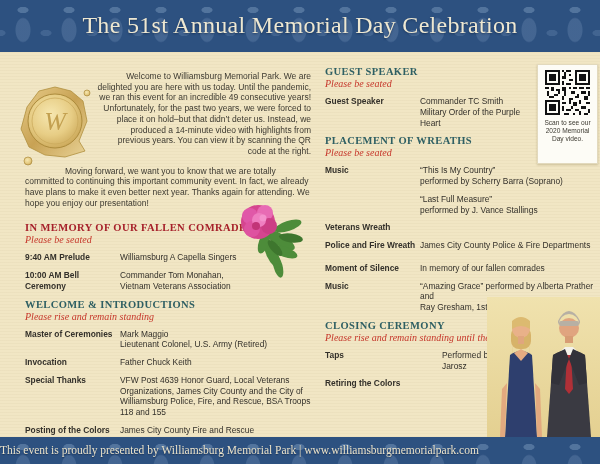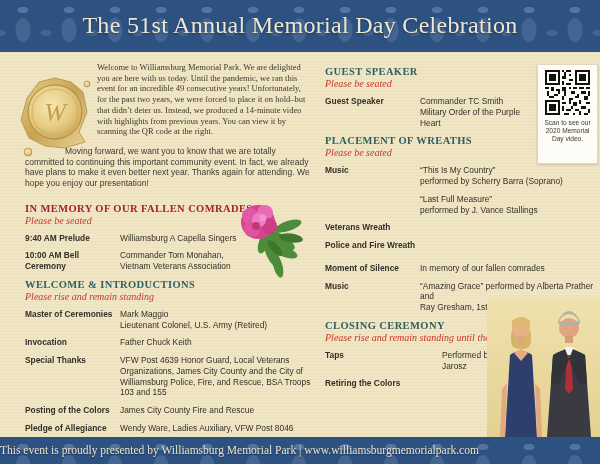--- a/index.html
+++ b/index.html
@@ -30,21 +30,21 @@
   .footer-text{
     width:100%; line-height:27px;
     font-family:"Liberation Serif", serif; font-size:11.5px; color:#ece4cc;
     text-shadow:0 1px 1px rgba(10,25,50,0.5);
   }
   .col{ position:absolute; }
   .left-col{ left:25px; top:62px; width:286px; }
   .right-col{ left:325px; top:66px; width:272px; }
 
   .intro{ position:relative; font-size:8.5px; line-height:1.26; color:#3c3930; }
-  .intro-p1{ margin:0 0 0 72px; text-align:left;font-family:Liberation Serif, serif; }
+  .intro-p1{ margin:9px 0 0 72px; text-align:right; }
   .intro-p2{ margin:9px 0 8px 0; text-indent:40px; }
   .seal{ position:absolute; left:-6px; top:6px; width:76px; height:96px; }
 
   .sec-title{
     font-family:"Liberation Serif", serif; font-weight:bold;
     font-size:10.5px; letter-spacing:0.4px; margin:0;
   }
   .red-title{ color:#a6202a; }
   .teal-title{ color:#2e5f63; }
   .sec-sub{
@@ -201,21 +201,21 @@
         <span class="lbl">Master of Ceremonies</span>
         <span class="val">Mark Maggio
 Lieutenant Colonel, U.S. Army (Retired)</span>
       </div>
       <div class="row">
         <span class="lbl">Invocation</span>
         <span class="val">Father Chuck Keith</span>
       </div>
       <div class="row">
         <span class="lbl">Special Thanks</span>
-        <span class="val">VFW Post 4639 Honor Guard, Local Veterans Organizations, James City County and the City of Williamsburg Police, Fire, and Rescue, BSA Troops 103 and 155</span>
+        <span class="val">VFW Post 4639 Honor Guard, Local Veterans Organizations, James City County and the City of Williamsburg Police, Fire, and Rescue, BSA Troops 118 and 155</span>
       </div>
       <div class="row">
         <span class="lbl">Posting of the Colors</span>
         <span class="val">James City County Fire and Rescue</span>
       </div>
       <div class="row">
         <span class="lbl">Pledge of Allegiance</span>
         <span class="val">Wendy Ware, Ladies Auxiliary, VFW Post 8046</span>
       </div>
       <div class="row">
@@ -276,20 +276,21 @@
       <div class="row">
         <span class="lbl"></span>
         <span class="val">“Last Full Measure”
 performed by J. Vance Stallings</span>
       </div>
       <div class="row">
         <span class="lbl">Veterans Wreath</span>
       </div>
       <div class="row">
         <span class="lbl">Police and Fire Wreath</span>
+        <span class="val">James City County Police &amp; Fire Departments</span>
       </div>
       <div class="row gap-top">
         <span class="lbl">Moment of Silence</span>
         <span class="val">In memory of our fallen comrades</span>
       </div>
       <div class="row">
         <span class="lbl">Music</span>
         <span class="val">“Amazing Grace” performed by Alberta Prather and
 Ray Gresham, 1st Sergeant, US Army (Retired)</span>
       </div>

